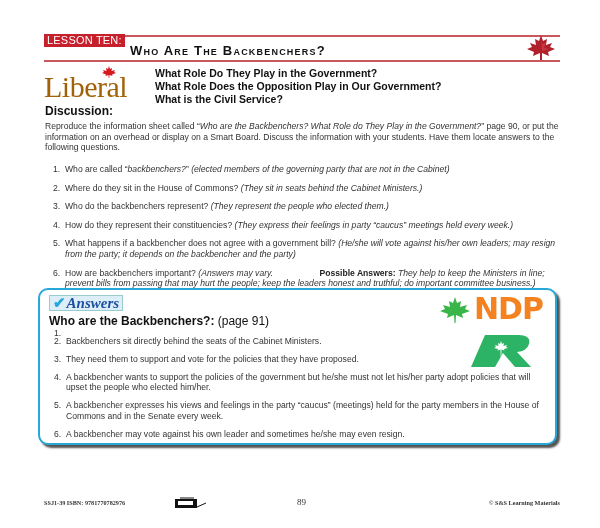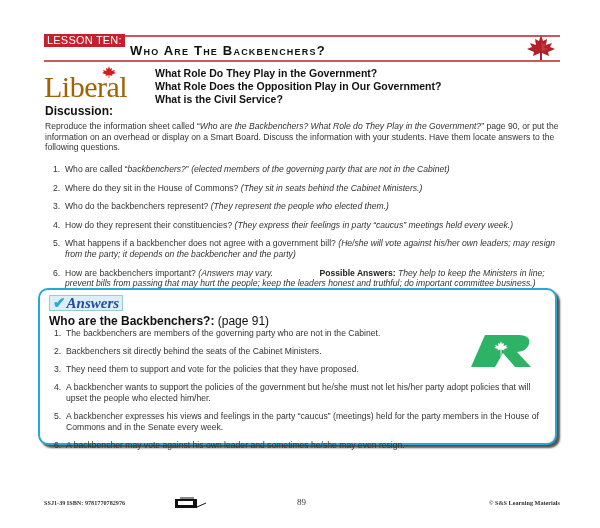--- a/index.html
+++ b/index.html
@@ -107,23 +107,29 @@
   <div class="q">
     <span class="num">6.</span>
     <span>How are backbenchers important?  </span><i>(Answers may vary.  </i><b>Possible Answers:</b><i> They help to keep the Ministers in line; prevent bills from passing that may hurt the people; keep the leaders honest and truthful; do important committee business.)</i>
   </div>
 </div>
 
 <div class="answers-box">
   <div class="answers-badge"><span class="check">✔</span><span>Answers</span></div>
   <div class="answers-sub"><b>Who are the Backbenchers?:</b><span> (page 91)</span></div>
 
+  <div class="ndp-logo">
+    <svg class="ndp-leaf" viewBox="0 0 30 26">
+      <path d="M15 0 L17 6 L21 4 L20 10 L27 8 L25 12 L30 14 L22 17 L23 21 L16 18 L15.5 26 L14.5 26 L14 18 L7 21 L8 17 L0 14 L5 12 L3 8 L10 10 L9 4 L13 6 Z" fill="#3ab54a"></path>
+    </svg>
+    <div class="ndp-text">NDP</div>
+  </div>
 
   <div class="alist">
-    <div class="a"><span class="num">1.</span><span>The backbenchers are members of the governing party who are not in the Cabinet.</span></div>
+    <div class="a"><span class="num">1.</span></div>
     <div class="a"><span class="num">2.</span><span>Backbenchers sit directly behind the seats of the Cabinet Ministers.</span></div>
     <div class="a"><span class="num">3.</span><span>They need them to support and vote for the policies that they have proposed.</span></div>
     <div class="a"><span class="num">4.</span><span>A backbencher wants to support the policies of the government but he/she must not let his/her party adopt policies that will upset the people who elected him/her.</span></div>
     <div class="a"><span class="num">5.</span><span>A backbencher expresses his views and feelings in the party “caucus” (meetings) held for the party members in the House of Commons and in the Senate every week.</span></div>
     <div class="a"><span class="num">6.</span><span>A backbencher may vote against his own leader and sometimes he/she may even resign.</span></div>
   </div>
 </div>
 
 <svg class="reform-logo" viewBox="0 0 62 32">
   <path d="M14 0 L48 0 Q60 0 58 9 Q56 16 46 17 L60 32 L44 32 L32 18 L24 32 L0 32 Z" fill="#2db366"></path>

